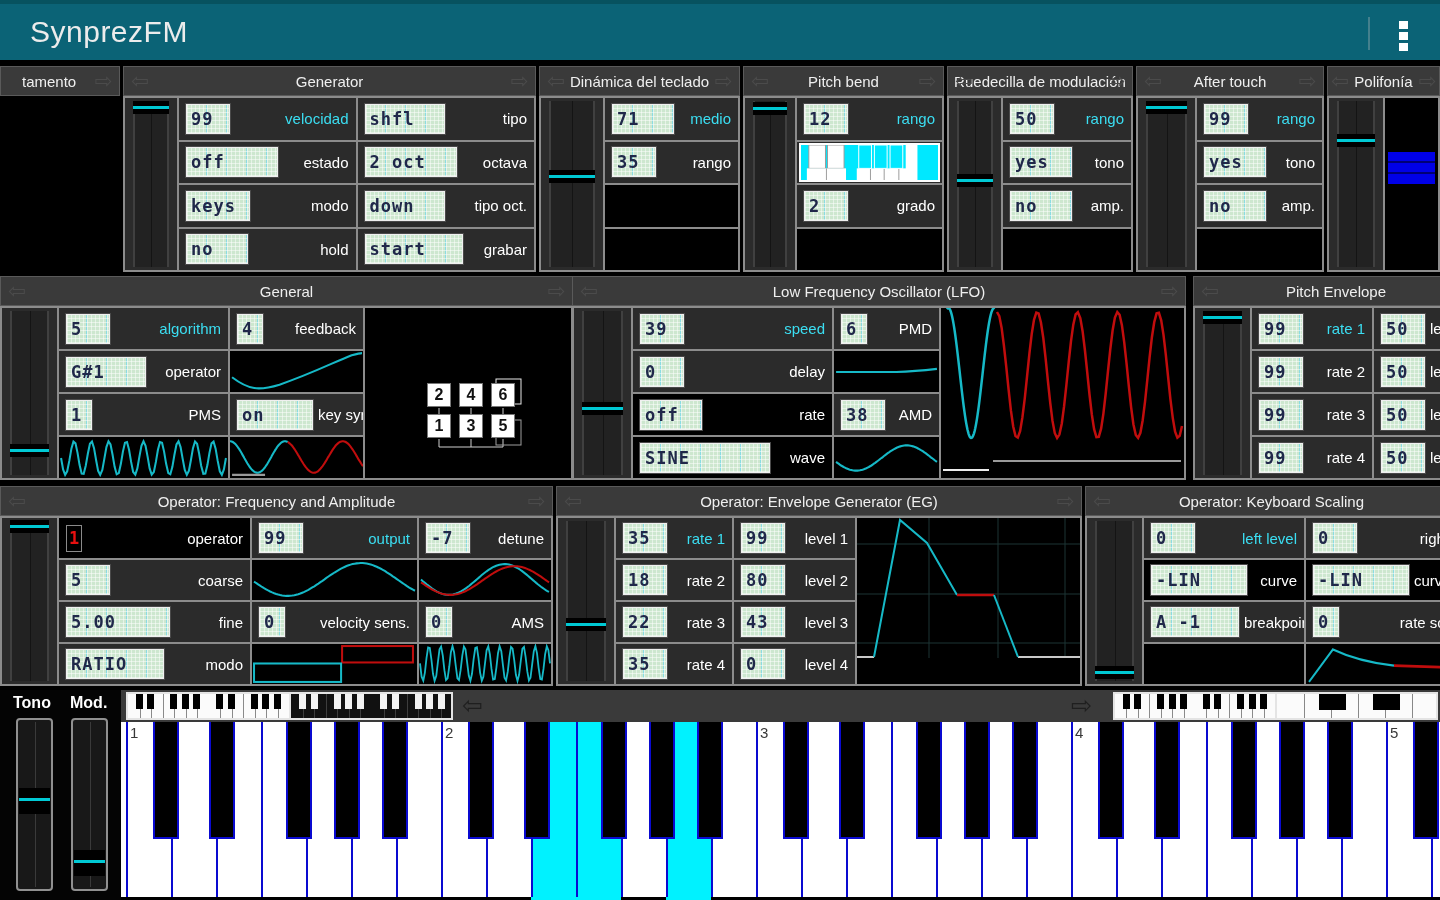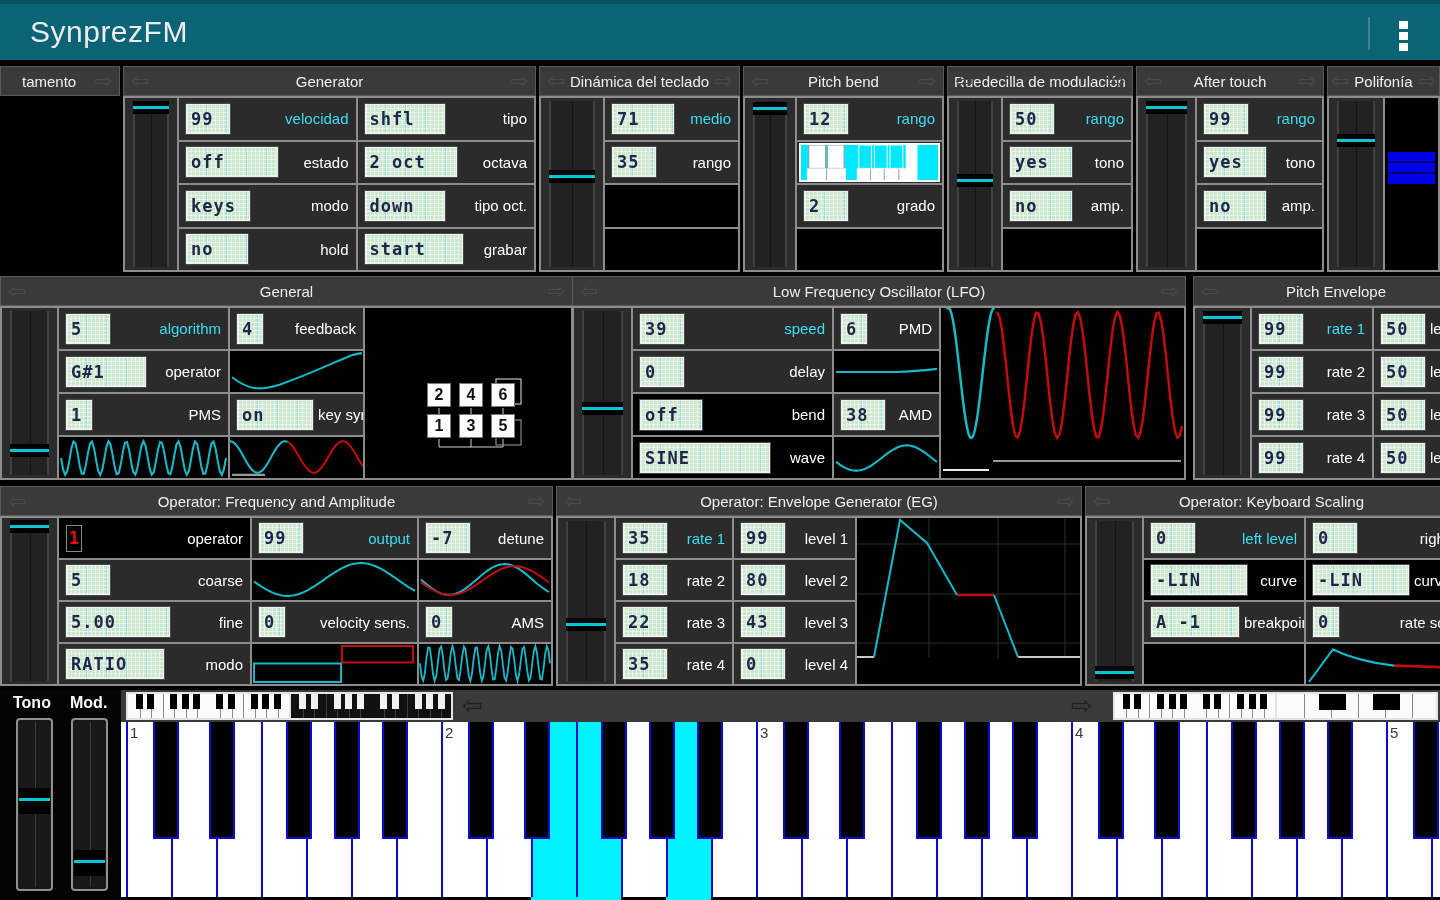--- a/index.html
+++ b/index.html
@@ -370,21 +370,21 @@
         <span class="lcd" style="width:44px">0</span>
         <span class="lbl">delay</span>
         </div>
       <div class="cell gfx" style="grid-area:2/3">
         <svg class="wv" viewBox="0 0 101 39" preserveAspectRatio="none">
           <path d="M2,20 L60,20 C75,19.5 90,18 99,17" fill="none" stroke="#16b9c7" stroke-width="2"></path>
         </svg>
         </div>
       <div class="cell dk" style="grid-area:3/2">
         <span class="lcd" style="width:62px">off</span>
-        <span class="lbl">bend</span>
+        <span class="lbl">rate</span>
         </div>
       <div class="cell" style="grid-area:3/3">
         <span class="lcd" style="width:44px">38</span>
         <span class="lbl">AMD</span>
         </div>
       <div class="cell dk" style="grid-area:4/2">
         <span class="lcd" style="width:130px">SINE</span>
         <span class="lbl">wave</span>
         </div>
       <div class="cell gfx" style="grid-area:4/3">

